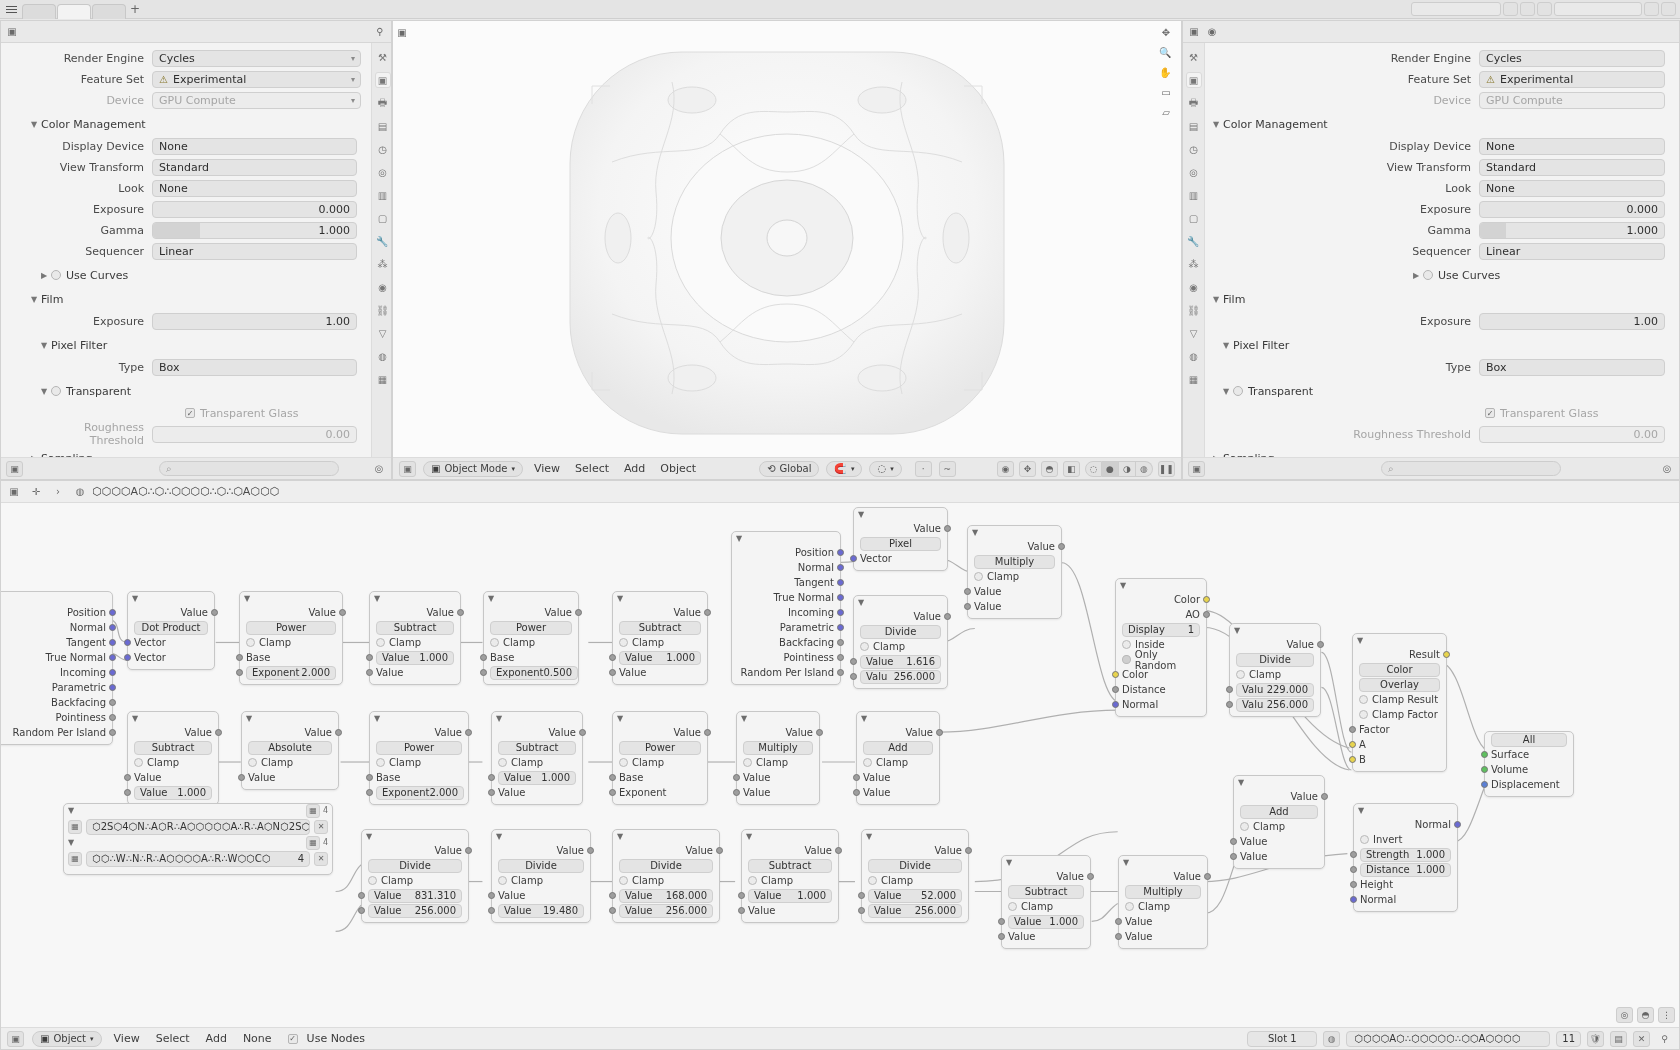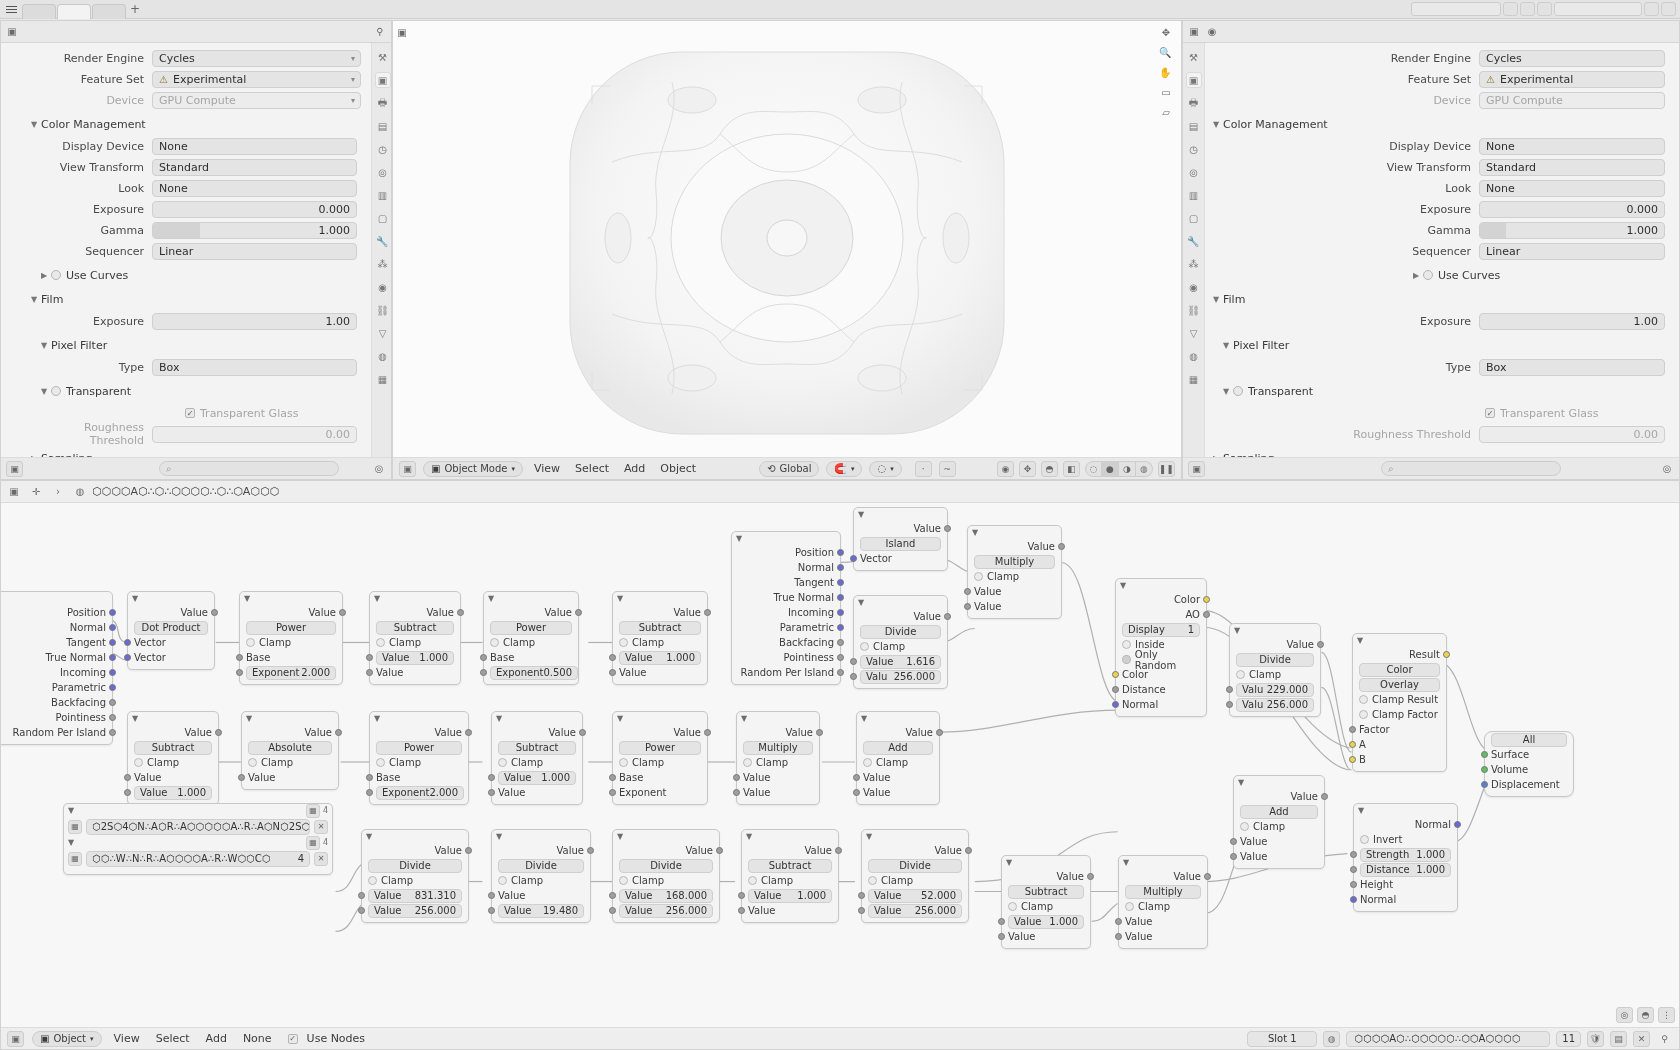--- a/index.html
+++ b/index.html
@@ -809,21 +809,21 @@
           </div>
       </div>
 
       <div class="node" style="left:852px; top:4px; width:95px;">
         <div class="node-head">▼</div>
         <div class="node-row right">
             <span class="node-label">Value</span>
             <span class="sock r s-gray" style="top:4px"></span>
           </div>
         <div class="node-row">
-            <div class="nfield center">Island</div>
+            <div class="nfield center">Pixel</div>
           </div>
         <div class="node-row">
             <span class="sock l s-purple" style="top:4px"></span>
             <span class="node-label">Vector</span>
           </div>
       </div>
 
       <div class="node" style="left:966px; top:22px; width:95px;">
         <div class="node-head">▼</div>
         <div class="node-row right">
@@ -970,21 +970,21 @@
         <div class="node-row">
             <span class="sock l s-yellow" style="top:4px"></span>
             <span class="node-label">A</span>
           </div>
         <div class="node-row">
             <span class="sock l s-yellow" style="top:4px"></span>
             <span class="node-label">B</span>
           </div>
       </div>
 
-      <div class="node" style="left:1483px; top:228px; width:90px;border-radius:8px;">
+      <div class="node" style="left:1483px; top:228px; width:90px;">
         <div class="node-row">
             <div class="nfield center">All</div>
           </div>
         <div class="node-row">
             <span class="sock l s-green" style="top:4px"></span>
             <span class="node-label">Surface</span>
           </div>
         <div class="node-row">
             <span class="sock l s-green" style="top:4px"></span>
             <span class="node-label">Volume</span>

